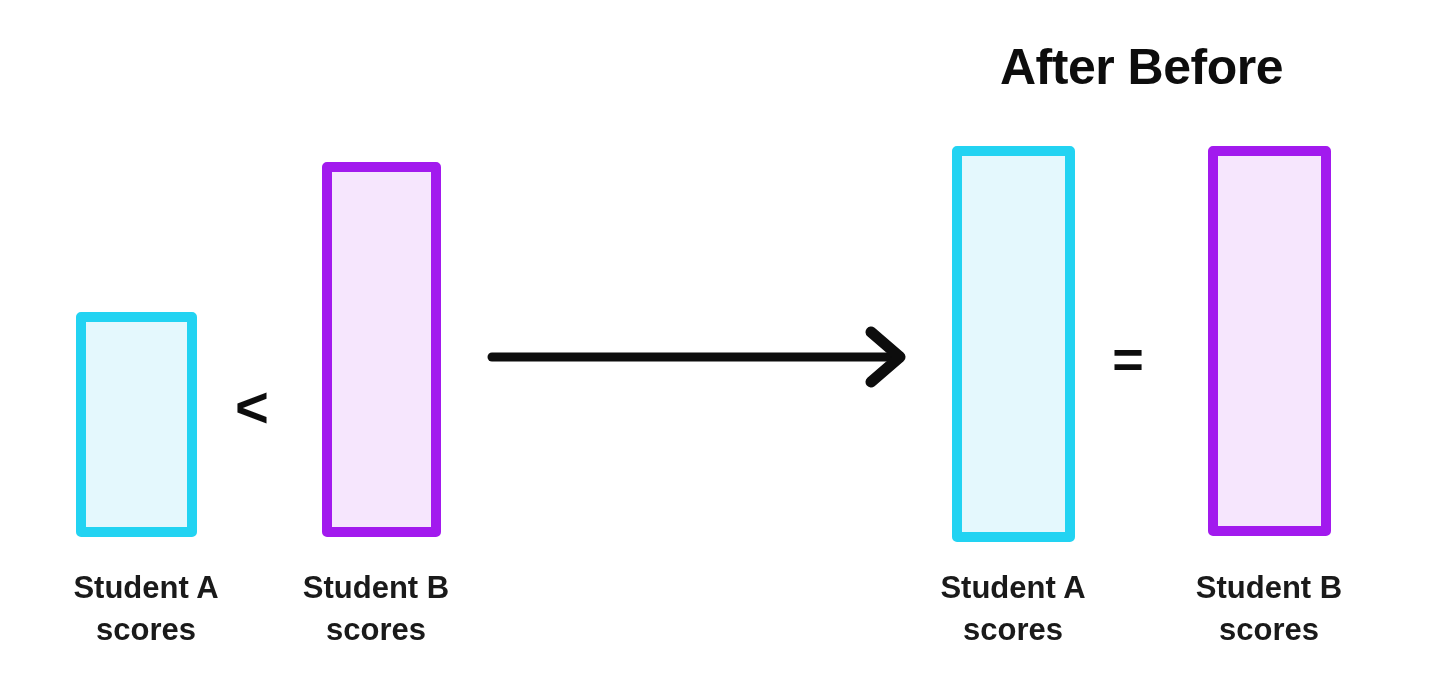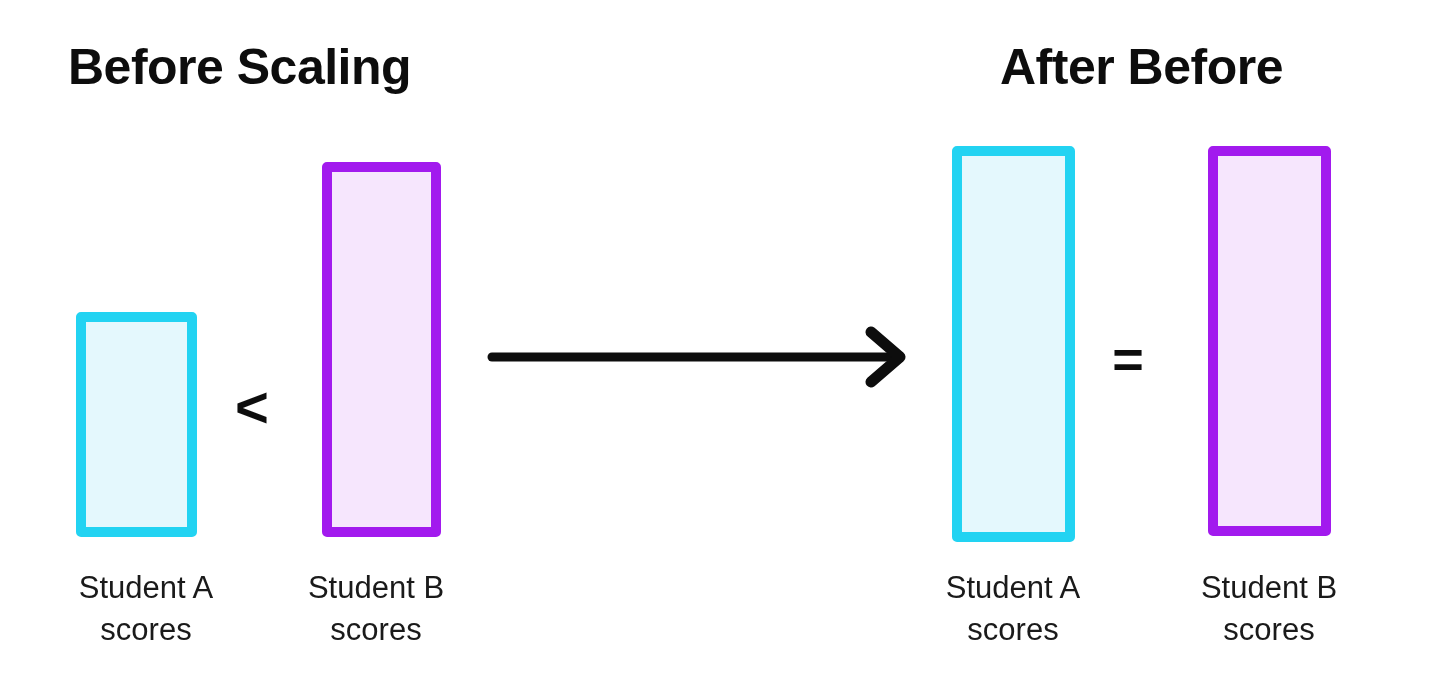--- a/index.html
+++ b/index.html
@@ -86,38 +86,37 @@
     left: 486px;
     top: 326px;
     width: 430px;
     height: 62px;
   }
 
   
   .bar-label {
     position: absolute;
     font-family: "Liberation Sans", sans-serif;
-    font-weight: normal;
+    font-weight: bold;
     font-size: 31px;
     line-height: 42px;
     color: #1a1a1a;
     text-align: center;
     white-space: pre-line;
   }
   #label-before-a { left: 46px;   top: 567px; width: 200px; }
   #label-before-b { left: 276px;  top: 567px; width: 200px; }
   #label-after-a  { left: 913px;  top: 567px; width: 200px; }
   #label-after-b  { left: 1169px; top: 567px; width: 200px; }
 </style>
 </head>
 <body>
 
 <div id="canvas">
 
-  <div class="panel-title" id="title-before">Before Scaling</div>
 
   <div class="panel-title" id="title-after">After Before</div>
 
   <div class="bar bar-cyan" id="bar-before-a"></div>
 
   <div class="compare-glyph" id="glyph-less">&lt;</div>
 
   <div class="bar bar-purple" id="bar-before-b"></div>
 
   <div class="bar-label" id="label-before-a">Student A

